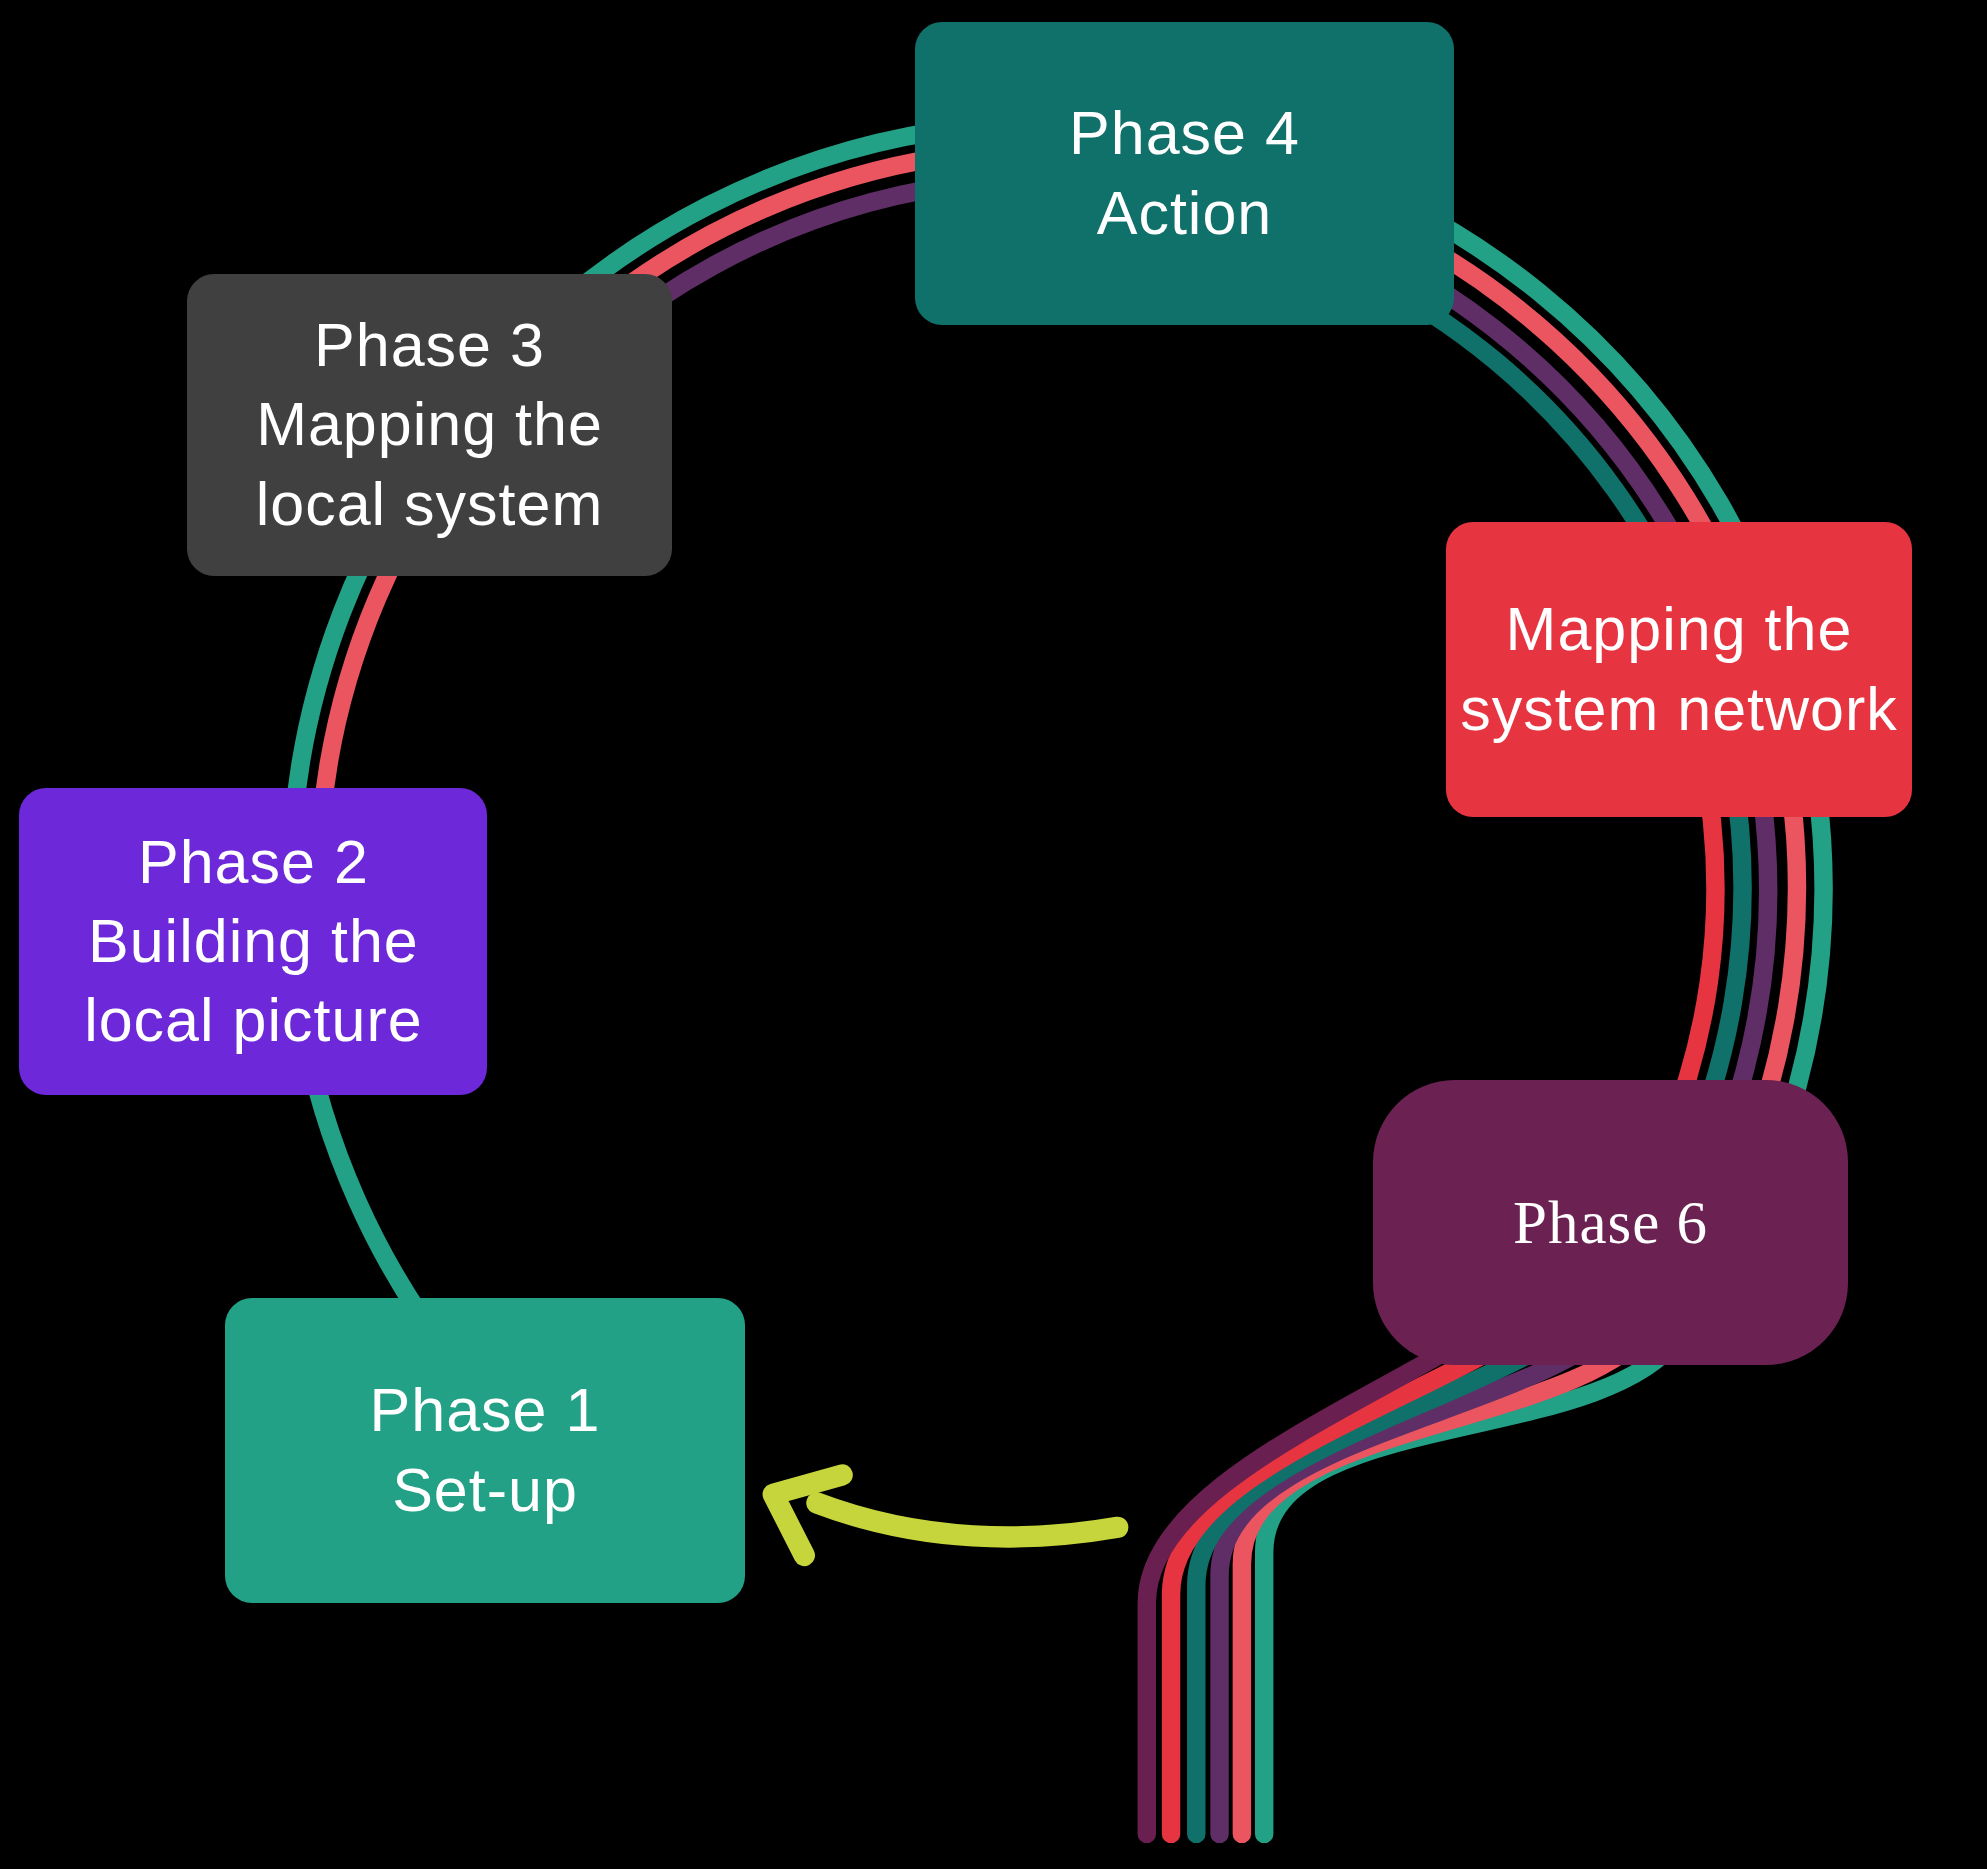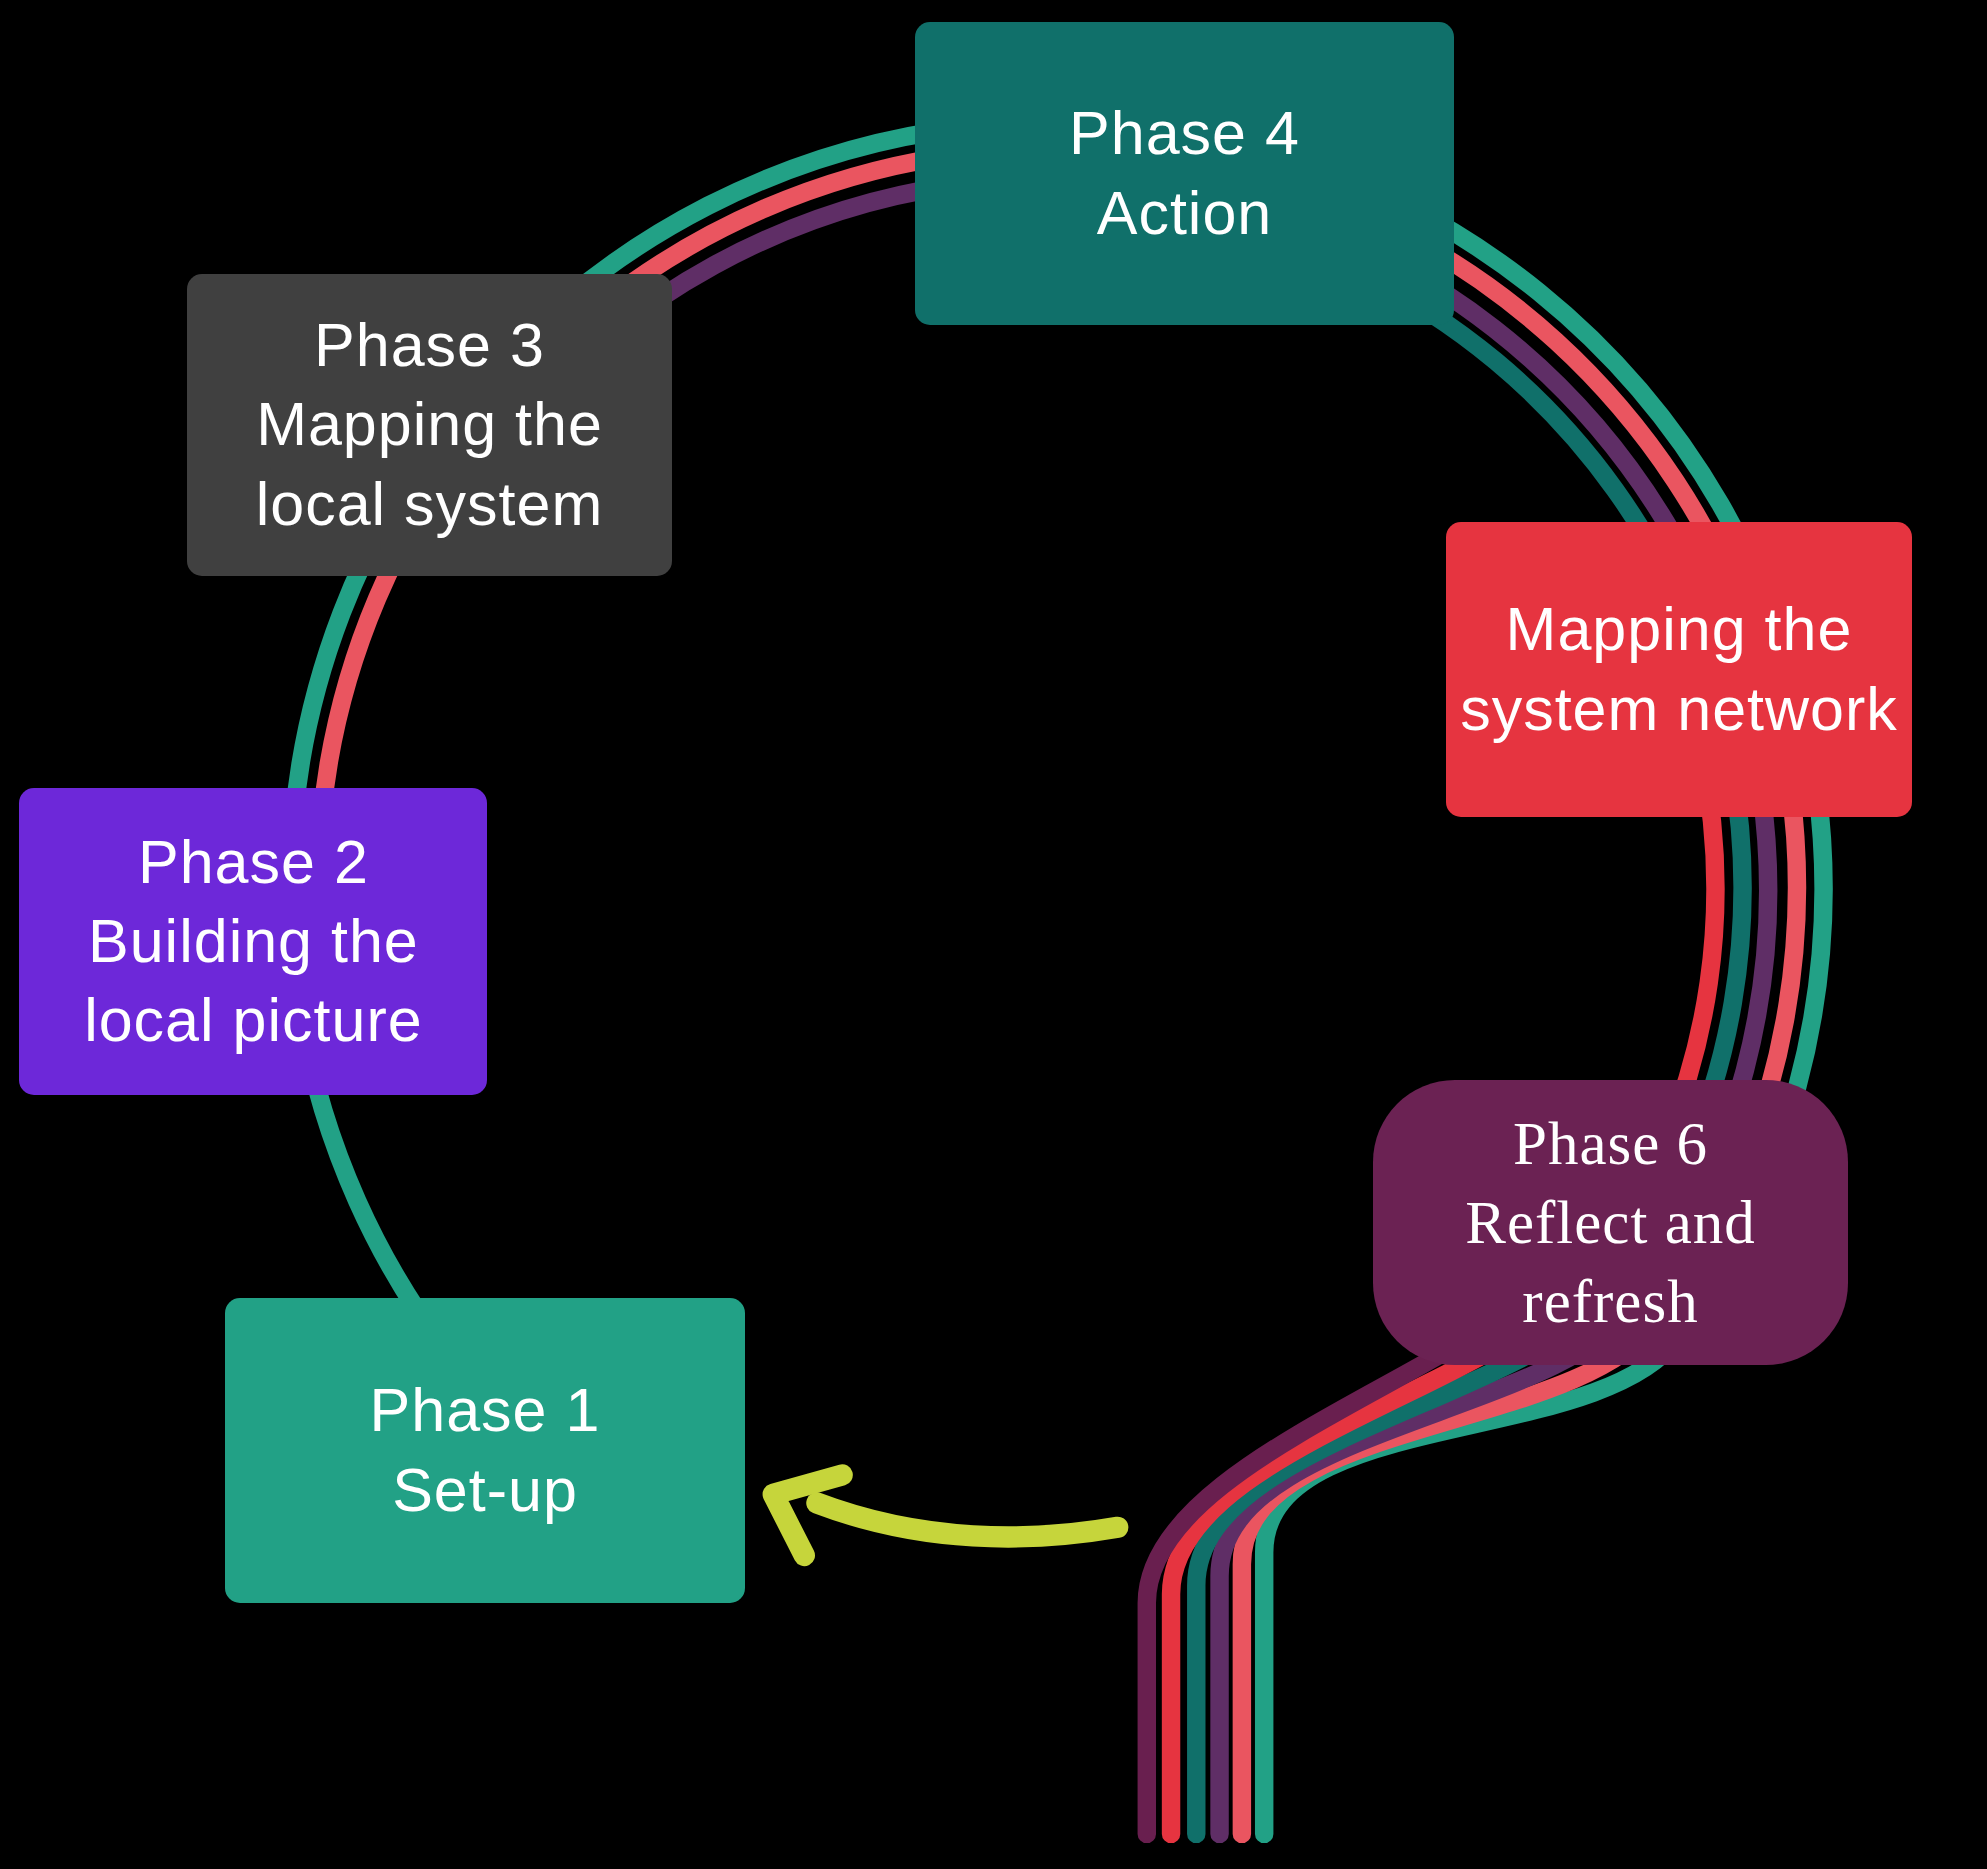--- a/index.html
+++ b/index.html
@@ -26,21 +26,21 @@
     fill: none;
     stroke-width: 19;
     stroke-linecap: round;
     stroke-linejoin: round;
   }
   .flow-svg path.arrow-stroke {
     stroke-width: 22;
   }
   .phase-box {
     position: absolute;
-    border-radius: 15px;
+    border-radius: 27px;
     display: flex;
     flex-direction: column;
     align-items: center;
     justify-content: center;
     text-align: center;
     color: #ffffff;
   }
   .phase-title, .phase-subtitle {
     font-size: 61px;
     line-height: 1.3;
@@ -91,18 +91,16 @@
     <div class="phase-subtitle">Action</div>
   </div>
 
   <div class="phase-box" style="left: 1446px; top: 522px; width: 466px; height: 295px; background-color: rgb(230, 52, 64);">
     <div class="phase-subtitle">Mapping the
 system network</div>
   </div>
 
   <div class="phase-box" style="left: 1373px; top: 1080px; width: 475px; height: 285px; border-radius: 82px; background-color: rgb(107, 34, 83); font-family: Liberation Serif, serif;">
     <div class="phase-title">Phase 6</div>
-    <div class="phase-subtitle">Reflect and
-refresh</div>
   </div>
 
 </div>
 
 
 </body></html>

